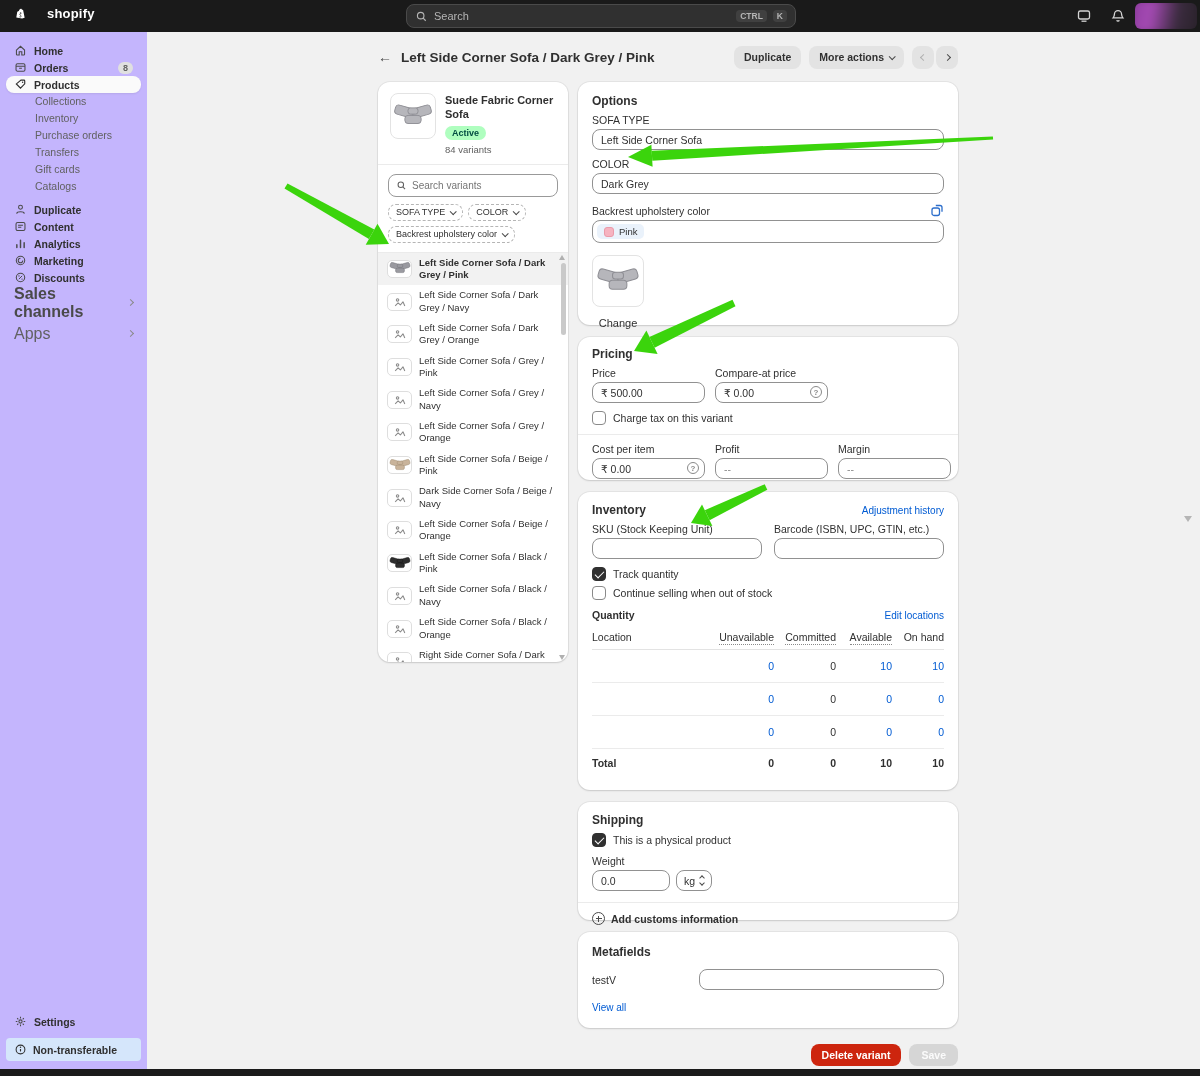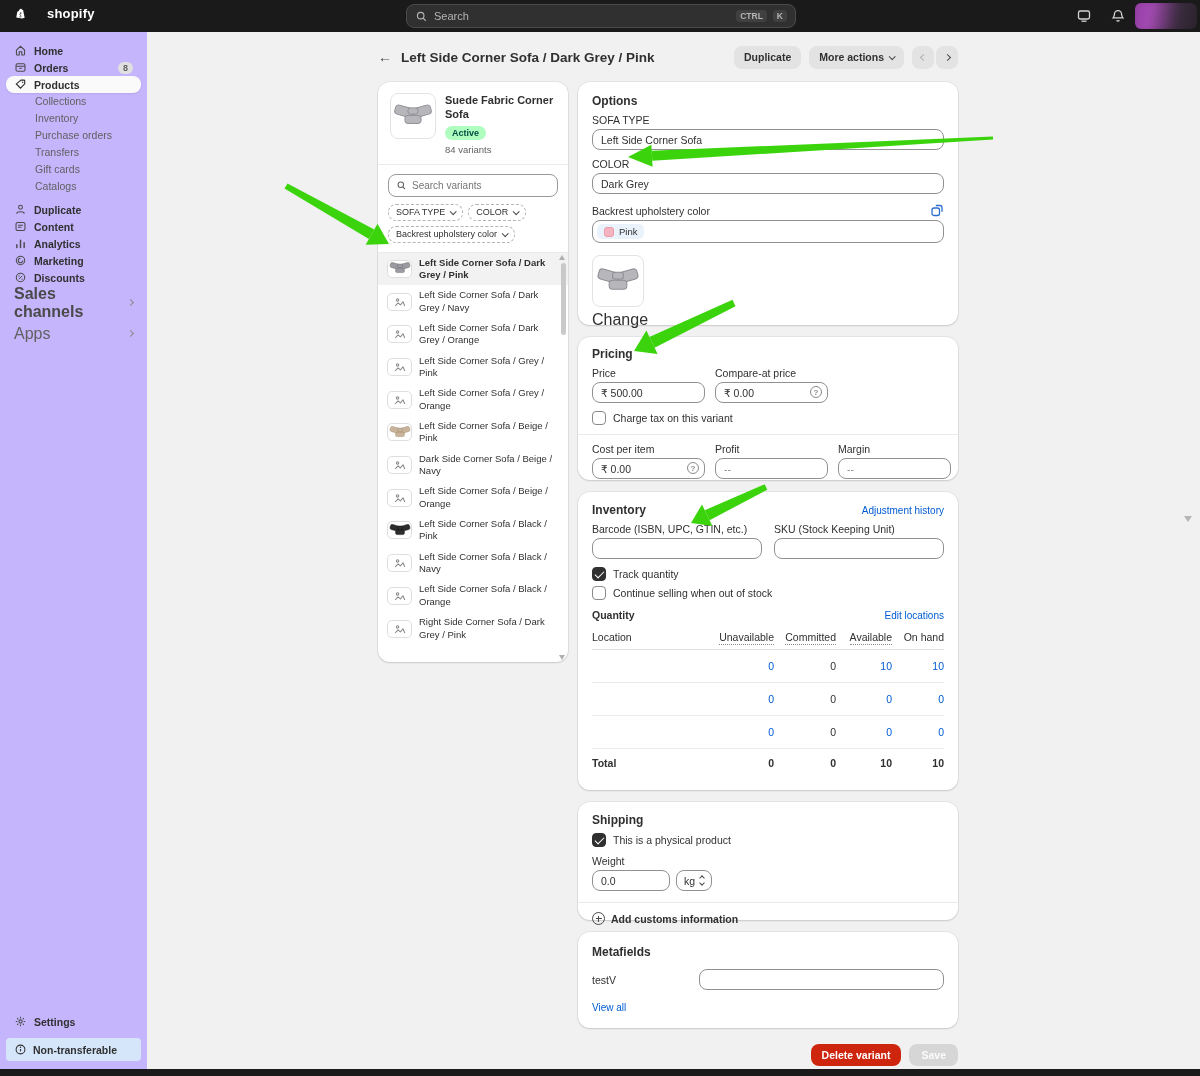--- a/index.html
+++ b/index.html
@@ -94,21 +94,21 @@
   #card-shipping { left:578px; top:802px; width:380px; height:118px; }
   #card-metafields { left:578px; top:932px; width:380px; height:96px; }
   .row2 { display:grid; grid-template-columns:113px 113px; gap:10px; }
   .row2w { display:grid; grid-template-columns:170px 170px; gap:12px; }
   .row3 { display:grid; grid-template-columns:113px 113px 113px; gap:10px; }
   .lbl-row { display:flex; align-items:center; justify-content:space-between; }
   .chip-input { height:23px; border:1px solid #919191; border-radius:8px; display:flex; align-items:center; padding:0 4px; }
   .pink-chip { display:flex; align-items:center; gap:5px; background:#eaf2fb; border-radius:5px; padding:2px 7px; font-size:9.5px; font-weight:500; }
   .pink-sw { width:10px; height:10px; border-radius:3px; background:#f6b3c0; border:1px solid #eb9aa9; }
   .opt-thumb { width:52px; height:52px; border:1px solid #e3e3e3; border-radius:8px; margin-top:12px; display:flex; align-items:center; justify-content:center; }
-  .change-lbl { width:52px; text-align:center; margin-top:4px; font-size:16px; font-weight:500; }
+  .change-lbl { width:52px; text-align:center; margin-top:10px; font-size:11px; font-weight:500; }
   
   .qtable { margin-top:6px; }
   .q-head,.q-row,.q-total { display:grid; grid-template-columns:1fr 70px 62px 56px 52px; align-items:center; }
   .q-head { padding:4px 0 6px; border-bottom:1px solid #e3e3e3; }
   .q-head span { font-size:10.5px; color:#303030; }
   .q-head .num, .q-row .num, .q-total .num { text-align:right; }
   .dotted { border-bottom:1px dotted #8a8a8a; padding-bottom:1px; justify-self:end; }
   .q-row { height:33px; border-bottom:1px solid #ebebeb; }
   .q-row .num a { color:#005bd3; text-decoration:none; }
   .q-row .num.plain { color:#303030; }
@@ -375,20 +375,28 @@
           </svg>
         </span>
       <span>Left Side Corner Sofa / Grey / Pink</span>
     </div>
     <div class="v-row">
       <span class="v-thumb">
           <svg width="14" height="14">
             <use href="#img-ph" width="14" height="14"></use>
           </svg>
         </span>
+      <span>Left Side Corner Sofa / Grey / Navy</span>
+    </div>
+    <div class="v-row">
+      <span class="v-thumb">
+          <svg width="14" height="14">
+            <use href="#img-ph" width="14" height="14"></use>
+          </svg>
+        </span>
       <span>Left Side Corner Sofa / Grey / Orange</span>
     </div>
     <div class="v-row">
       <span class="v-thumb">
           <svg width="22" height="15">
             <use href="#sofa" width="22" height="15" fill="#c9b49b" stroke="#a38f74"></use>
           </svg>
         </span>
       <span>Left Side Corner Sofa / Beige / Pink</span>
     </div>
@@ -513,25 +521,25 @@
   </div>
 </section>
 
 <section class="card" id="card-inventory" style="padding:11px 14px; overflow:hidden">
   <div class="lbl-row">
     <h3 class="sect" style="margin-bottom:0">Inventory</h3>
     <a class="link" href="#">Adjustment history</a>
   </div>
   <div class="row2w" style="margin-top:6px">
     <div>
+      <label class="lbl" style="margin-top:0">SKU (Stock Keeping Unit)</label>
+      <input class="inp" style="">
+    </div>
+    <div>
       <label class="lbl" style="margin-top:0">Barcode (ISBN, UPC, GTIN, etc.)</label>
-      <input class="inp" style="">
-    </div>
-    <div>
-      <label class="lbl" style="margin-top:0">SKU (Stock Keeping Unit)</label>
       <input class="inp" style="">
     </div>
   </div>
   <div class="cb-row">
     <span class="cb on"></span>
     <span>Track quantity</span>
   </div>
   <div class="cb-row" style="margin-top:5px">
     <span class="cb"></span>
     <span>Continue selling when out of stock</span>

